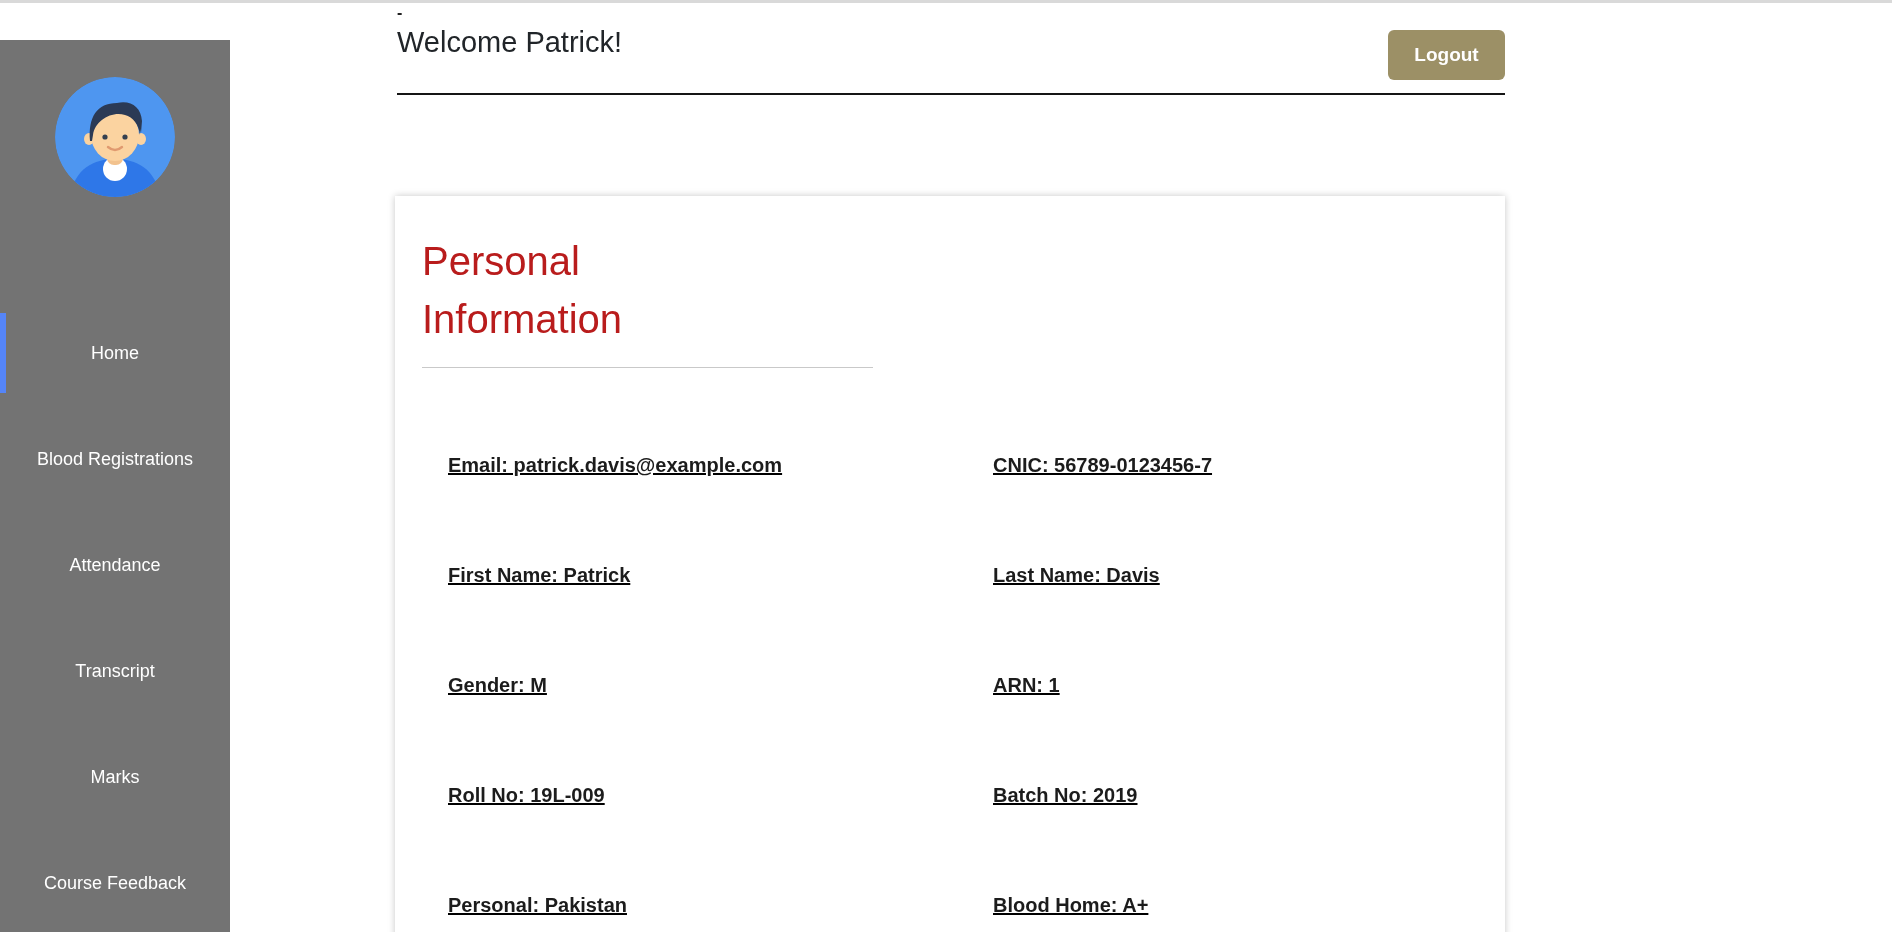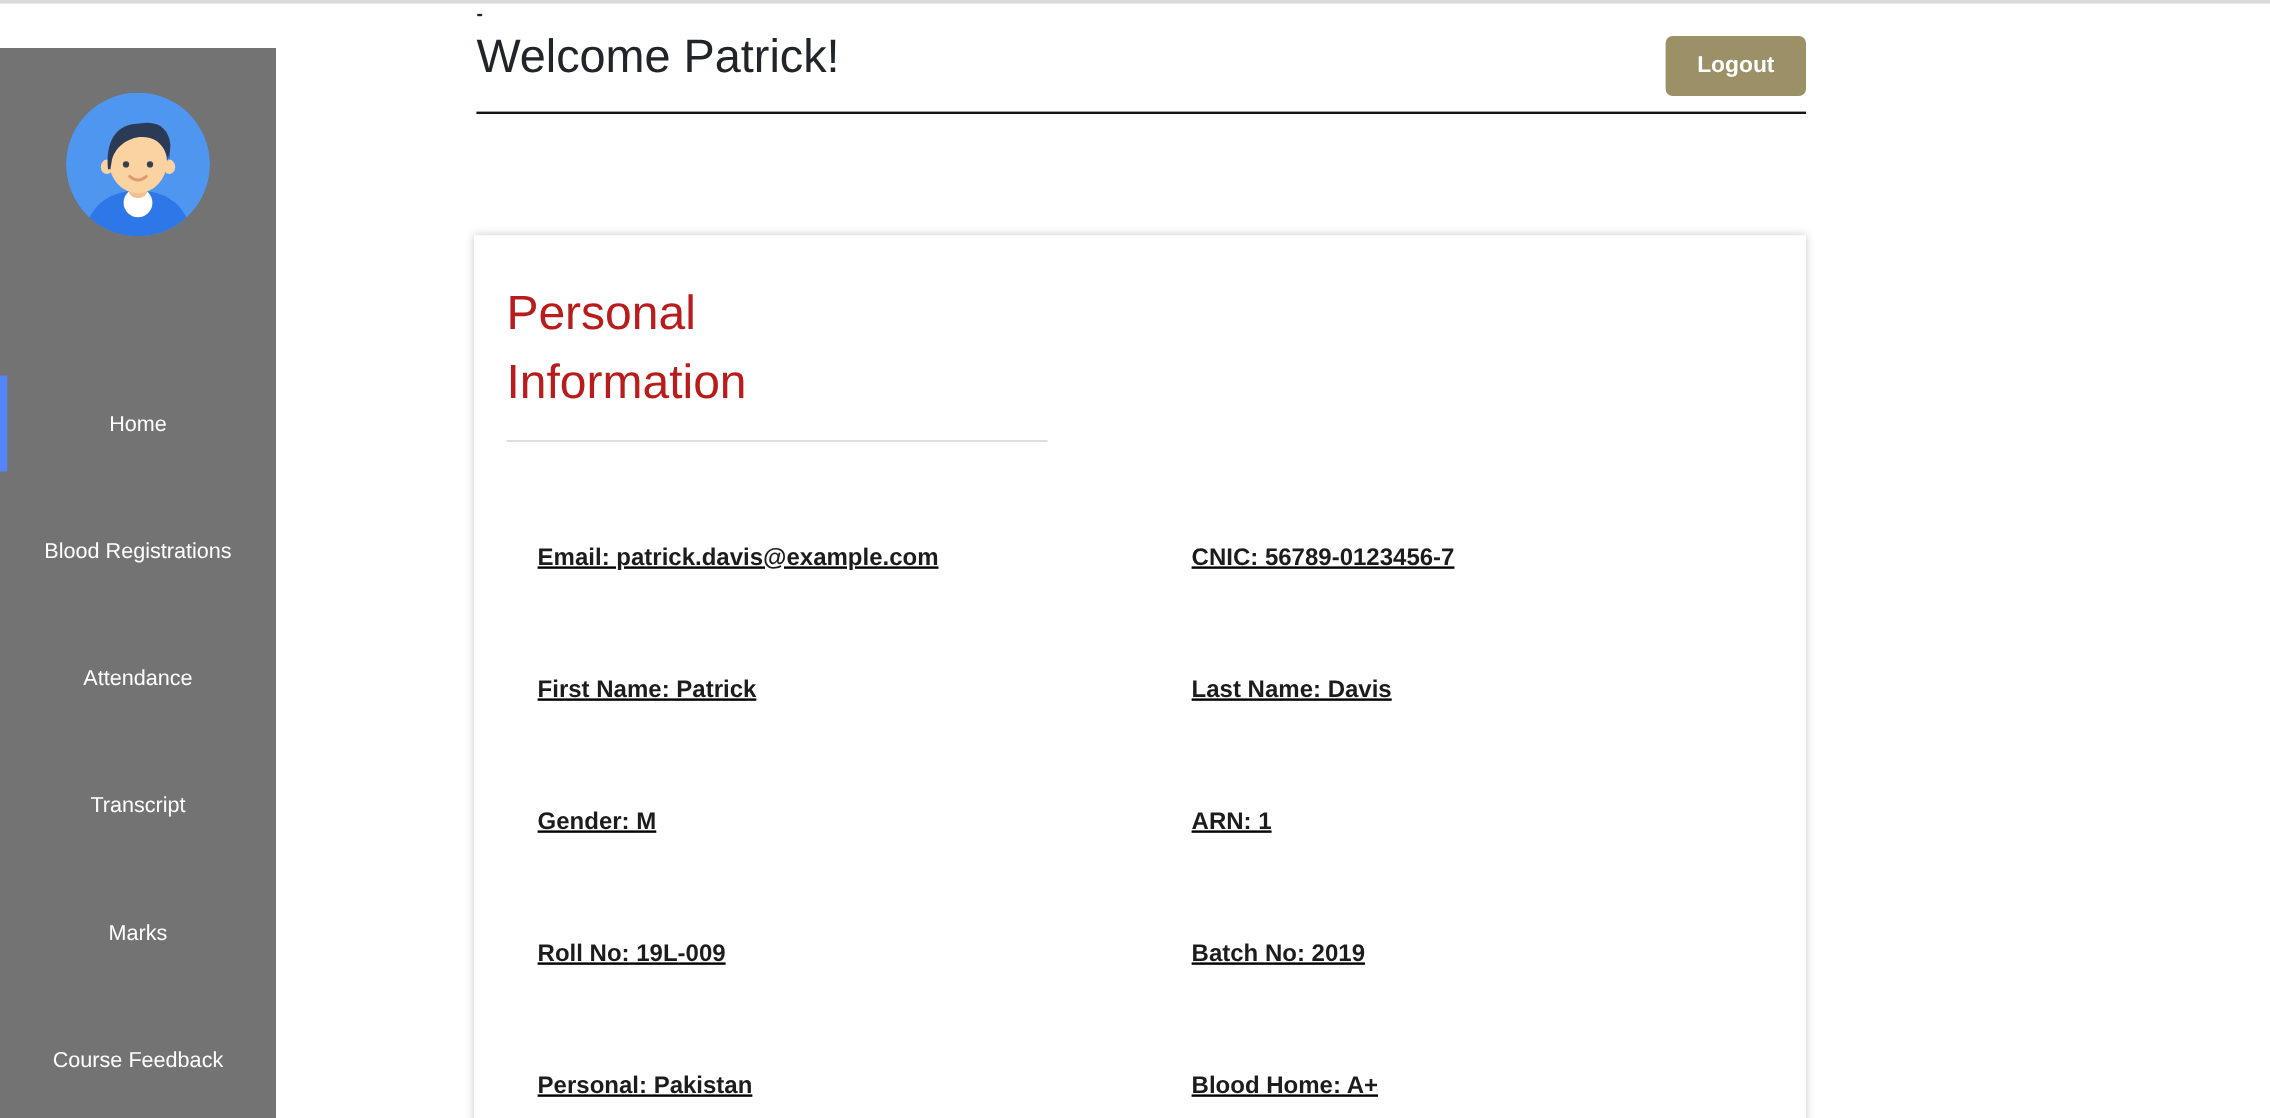--- a/index.html
+++ b/index.html
@@ -37,21 +37,21 @@
   .main {
     position: absolute; top: 0; left: 230px; width: 1662px; height: 932px;
     background: #ffffff;
   }
   .dash-mark {
     position: absolute; top: 4px; left: 167px;
     font-size: 16px; font-weight: 700; color: #222222;
   }
   .welcome-title {
     position: absolute; top: 26px; left: 167px;
-    font-size: 39px; font-weight: 400; color: #212529;
+    font-size: 29px; font-weight: 400; color: #212529;
   }
   .logout-btn {
     position: absolute; top: 30px; right: 387px;
     width: 117px; height: 50px;
     background: #9c9066; color: #ffffff;
     border: none; border-radius: 6px;
     font-family: "Liberation Sans", sans-serif;
     font-size: 19px; font-weight: 700; cursor: pointer; margin-left: 19px;
   }
   .header-rule {

